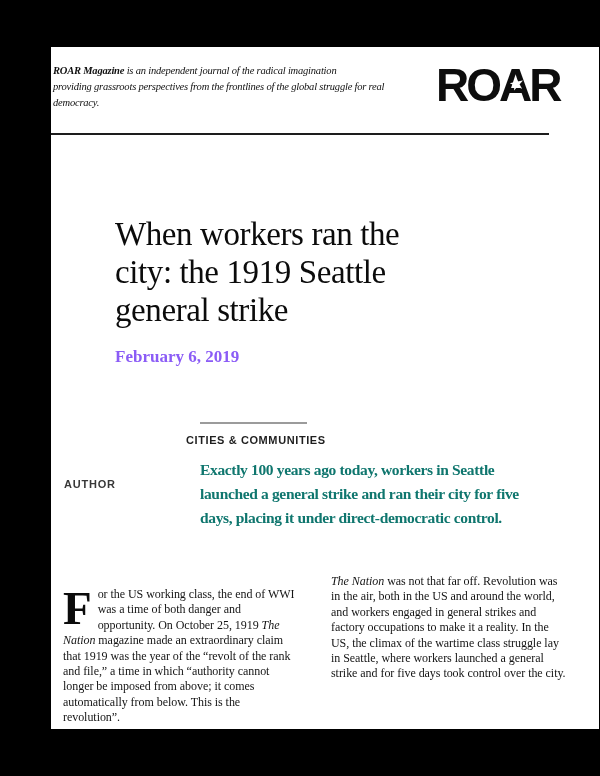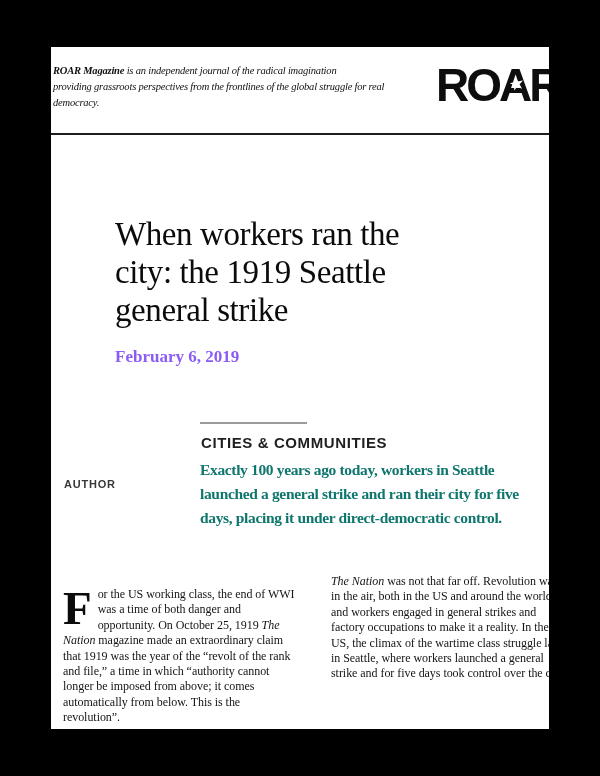--- a/index.html
+++ b/index.html
@@ -1,19 +1,19 @@
 <!DOCTYPE html>
 <html><head>
 <meta charset="utf-8">
 <style>
   html,body{margin:0;padding:0;}
   body{width:600px;height:776px;background:#000;overflow:hidden;
        font-family:"Liberation Serif",serif;}
   .stage{position:relative;width:600px;height:776px;background:#000;}
-  .page{position:absolute;left:51px;top:47px;width:498px;height:682px;
+  .page{position:absolute;left:51px;top:47px;width:548px;height:682px;
         background:#fff;overflow:hidden;color:#151515;}
 
   
   .masthead{position:absolute;left:0;top:0;width:498px;height:88px;
             border-bottom:2px solid #1d1d1d;box-sizing:border-box;}
   .tagline{position:absolute;left:2px;top:16px;width:392px;
            font-style:italic;font-size:10.5px;line-height:16px;
            letter-spacing:-0.2px;color:#0f0f0f;white-space:pre-line;}
   .tagline b{font-weight:700;}
   .logo{position:absolute;left:385px;top:14px;width:140px;height:54px;
@@ -26,23 +26,23 @@
   
   .title{position:absolute;left:64px;top:168px;width:420px;
          font-weight:400;font-size:33px;line-height:38px;
          letter-spacing:-0.4px;color:#0b0b0b;white-space:pre-line;}
   .date{position:absolute;left:64px;top:300px;font-weight:700;
         font-size:17px;color:#8b5cf6;}
 
   
   .cat-divider{position:absolute;left:149px;top:375px;width:107px;height:2px;
                background:#9b9b9b;}
-  .category{position:absolute;left:150px;top:387px;
+  .category{position:absolute;left:135px;top:387px;
             font-family:"Liberation Sans",sans-serif;font-weight:700;
-            font-size:15px;letter-spacing:0.6px;color:#1f1f1f;}
+            font-size:11px;letter-spacing:0.6px;color:#1f1f1f;}
   .standfirst{position:absolute;left:149px;top:411px;width:365px;
               font-weight:700;font-size:15.5px;line-height:24px;
               letter-spacing:-0.35px;color:#0f766e;white-space:pre-line;}
 
   
   .author-label{position:absolute;left:13px;top:431px;
             font-family:"Liberation Sans",sans-serif;font-weight:700;
             font-size:11px;letter-spacing:0.8px;color:#383838;}
   .author-name{position:absolute;left:13px;top:443px;font-weight:700;
             font-size:20px;line-height:24px;color:#0d0d0d;white-space:pre-line;}

